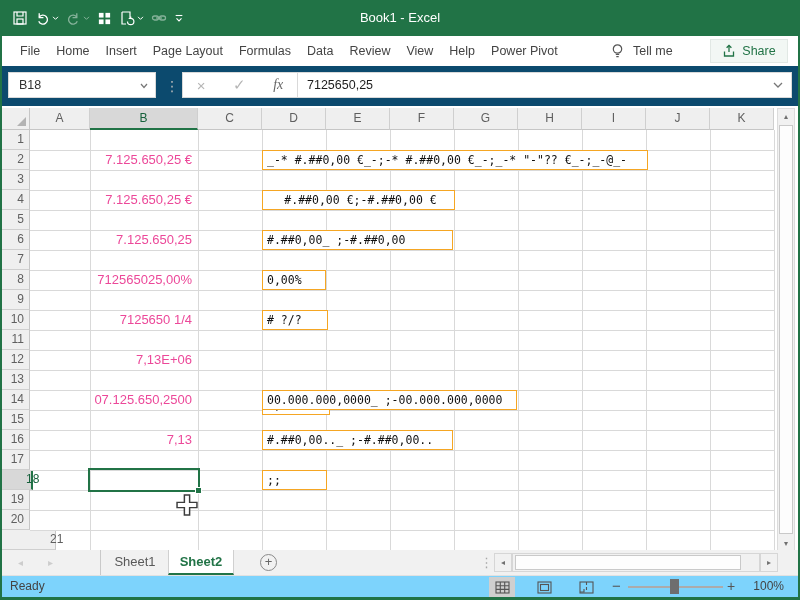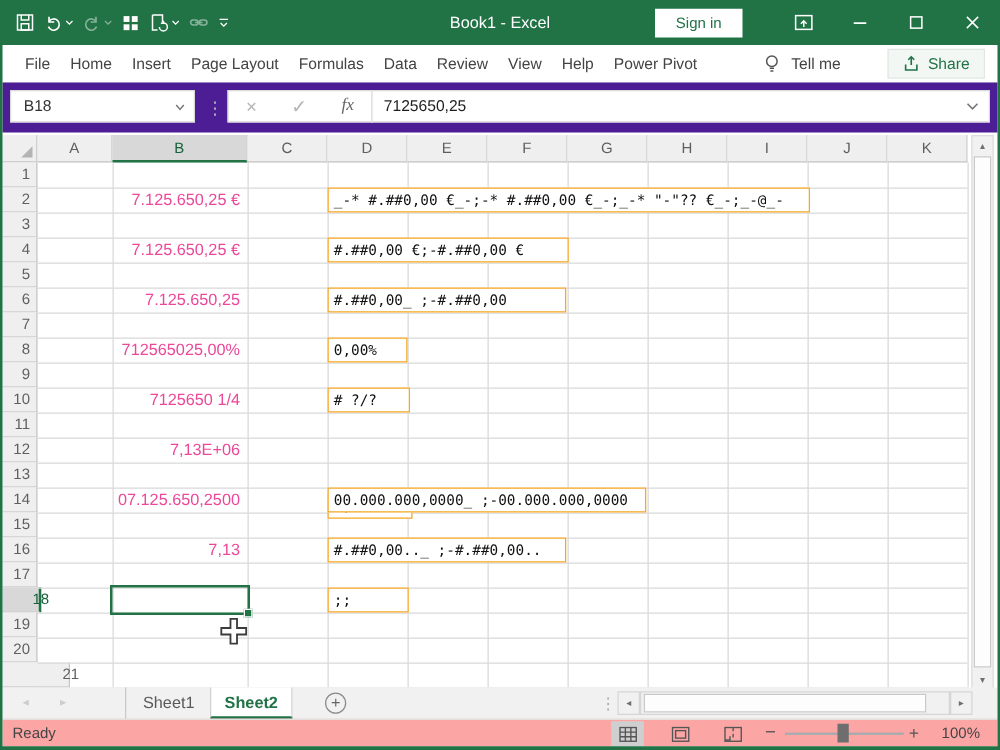--- a/index.html
+++ b/index.html
@@ -22,21 +22,21 @@
           border-bottom:1px solid #e4e4e4;}
   #ribbon-tabs{display:flex;align-items:center;height:100%;padding-left:18px;gap:16px;
                font-size:12.5px;color:#444;}
   #ribbon-tabs .rtab{white-space:nowrap;}
   .tellme{position:absolute;left:608px;top:0;height:30px;display:flex;align-items:center;gap:8px;
           font-size:12.5px;color:#444;}
   .share{position:absolute;right:10px;top:3px;height:24px;width:78px;display:flex;align-items:center;
          justify-content:center;gap:6px;color:#217346;font-size:12.5px;background:#f2f7f4;
          border:1px solid #e1e8e4;box-sizing:border-box;}
   
-  .fstrip{position:absolute;top:66px;left:2px;right:2px;height:40px;background:#4c1d95;text-align:right;}
+  .fstrip{position:absolute;top:66px;left:2px;right:2px;height:40px;background:#0c4a6e;text-align:right;}
   .namebox{position:absolute;left:6px;top:6px;width:148px;height:26px;border:1px solid #d9d9d9;
            background:#fff;box-sizing:border-box;font-size:12.5px;color:#333;}
   .namebox .nbv{position:absolute;left:10px;top:0;line-height:24px;}
   .namebox .nb-arrow{position:absolute;right:7px;top:10px;}
   .fdots{position:absolute;left:163px;top:7px;color:#b9b9b9;font-size:14px;line-height:26px;}
   .fbtns{position:absolute;left:180px;top:6px;width:116px;height:26px;border:1px solid #d9d9d9;
          box-sizing:border-box;display:flex;align-items:center;justify-content:space-around;background:#fff;}
   .fx-cancel,.fx-enter{color:#b5b5b5;font-size:15px;}
   .fx-fn{font-family:"Liberation Serif",serif;font-style:italic;font-size:14px;color:#666;}
   .finput{position:absolute;left:295px;top:6px;right:6px;height:26px;border:1px solid #d9d9d9;
@@ -92,21 +92,21 @@
   .hdots{position:absolute;left:478px;top:0;line-height:25px;color:#a8a8a8;font-size:13px;}
   .hs-left,.hs-right{position:absolute;top:3px;width:18px;height:19px;background:#f1f1f1;
             border:1px solid #d6d6d6;box-sizing:border-box;text-align:center;line-height:17px;
             font-size:8px;color:#707070;}
   .hs-left{left:492px;} .hs-right{left:758px;}
   .hs-track{position:absolute;left:510px;top:3px;width:248px;height:19px;background:#f1f1f1;
             border:1px solid #d6d6d6;box-sizing:border-box;}
   .hs-thumb{position:absolute;left:2px;top:1px;width:226px;height:15px;background:#fdfdfd;
             border:1px solid #c9c9c9;box-sizing:border-box;}
   
-  .statusbar{position:absolute;left:2px;top:575px;right:2px;height:22px;background:#fca5a5;
+  .statusbar{position:absolute;left:2px;top:575px;right:2px;height:22px;background:#7dd3fc;
              border-top:1px solid #e1e1e1;box-sizing:border-box;font-size:12px;color:#444;}
   .smode{position:absolute;left:8px;top:0;line-height:21px;}
   .vbtn{position:absolute;top:1px;width:26px;height:20px;display:flex;align-items:center;
         justify-content:center;}
   .vbtn.active{background:#cfcfcf;}
   .vb1{left:487px;} .vb2{left:529px;} .vb3{left:571px;}
   .zminus{position:absolute;left:610px;top:0;line-height:20px;font-size:15px;color:#555;}
   .ztrack{position:absolute;left:626px;top:10px;width:95px;height:2px;background:#ababab;}
   .znotch{position:absolute;left:672px;top:7px;width:2px;height:8px;background:#999;}
   .zthumb{position:absolute;left:668px;top:3px;width:9px;height:15px;background:#6e6e6e;}
@@ -178,45 +178,20 @@
         </svg>
       </span>
       <span class="qbtn">
         <svg width="10" height="10" viewBox="0 0 12 12" fill="none" stroke="#fff" stroke-width="1.3">
           <path d="M2 3 H10"></path>
             <path d="M3 6.5 L6 9.5 L9 6.5"></path>
         </svg>
       </span>
     </div>
     <div class="title">Book1 - Excel</div>
-    <div class="tright">
-      <div class="signin">Sign in</div>
-      <span class="wbtn">
-        <svg width="16" height="14" viewBox="0 0 16 14" fill="none" stroke="#fff" stroke-width="1.2">
-          <rect x="1.5" y="1.5" width="13" height="11"></rect>
-            <path d="M8 10.5 V6"></path>
-            <path d="M5.7 8 L8 5.7 L10.3 8"></path>
-        </svg>
-      </span>
-      <span class="wbtn">
-        <svg width="12" height="12" viewBox="0 0 12 12" stroke="#fff" stroke-width="1.3">
-            <path d="M1 6.5 H11"></path>
-          </svg>
-      </span>
-      <span class="wbtn">
-        <svg width="12" height="12" viewBox="0 0 12 12" fill="none" stroke="#fff" stroke-width="1.2">
-            <rect x="1.5" y="1.5" width="9" height="9"></rect>
-          </svg>
-      </span>
-      <span class="wbtn">
-        <svg width="12" height="12" viewBox="0 0 12 12" stroke="#fff" stroke-width="1.2">
-            <path d="M1.5 1.5 L10.5 10.5 M10.5 1.5 L1.5 10.5"></path>
-          </svg>
-      </span>
-    </div>
   </div>
 
   <div class="tabrow">
     <div id="ribbon-tabs">
         <span class="rtab">File</span>
         <span class="rtab">Home</span>
         <span class="rtab">Insert</span>
         <span class="rtab">Page Layout</span>
         <span class="rtab">Formulas</span>
         <span class="rtab">Data</span>
@@ -334,21 +309,21 @@
         <div class="hline" style="top: 362px;"></div>
         <div class="hline" style="top: 382px;"></div>
         <div class="hline" style="top: 402px;"></div>
         <div class="hline" style="top: 422px;"></div>
         <div class="hline" style="top: 442px;"></div>
       </div>
     <div id="cells">
         <div class="cellval" style="top: 42px;">7.125.650,25 €</div>
         <div class="fmtbox" style="top: 42px; width: 386px;">_-* #.##0,00 €_-;-* #.##0,00 €_-;_-* "-"?? €_-;_-@_-</div>
         <div class="cellval" style="top: 82px;">7.125.650,25 €</div>
-        <div class="fmtbox" style="top: 82px; width: 193px;">#.##0,00 €;-#.##0,00 €</div>
+        <div class="fmtbox" style="top: 82px; width: 193px; text-align: center;">#.##0,00 €;-#.##0,00 €</div>
         <div class="cellval" style="top: 122px;">7.125.650,25</div>
         <div class="fmtbox" style="top: 122px; width: 191px;">#.##0,00_ ;-#.##0,00</div>
         <div class="cellval" style="top: 162px;">712565025,00%</div>
         <div class="fmtbox" style="top: 162px; width: 64px;">0,00%</div>
         <div class="cellval" style="top: 202px;">7125650 1/4</div>
         <div class="fmtbox" style="top: 202px; width: 66px;"># ?/?</div>
         <div class="cellval" style="top: 242px;">7,13E+06</div>
         <div class="fmtbox" style="top: 242px; width: 68px; margin-top: 45px;">0,00E+00</div>
         <div class="cellval" style="top: 282px;">07.125.650,2500</div>
         <div class="fmtbox" style="top: 282px; width: 255px;">00.000.000,0000_ ;-00.000.000,0000</div>

